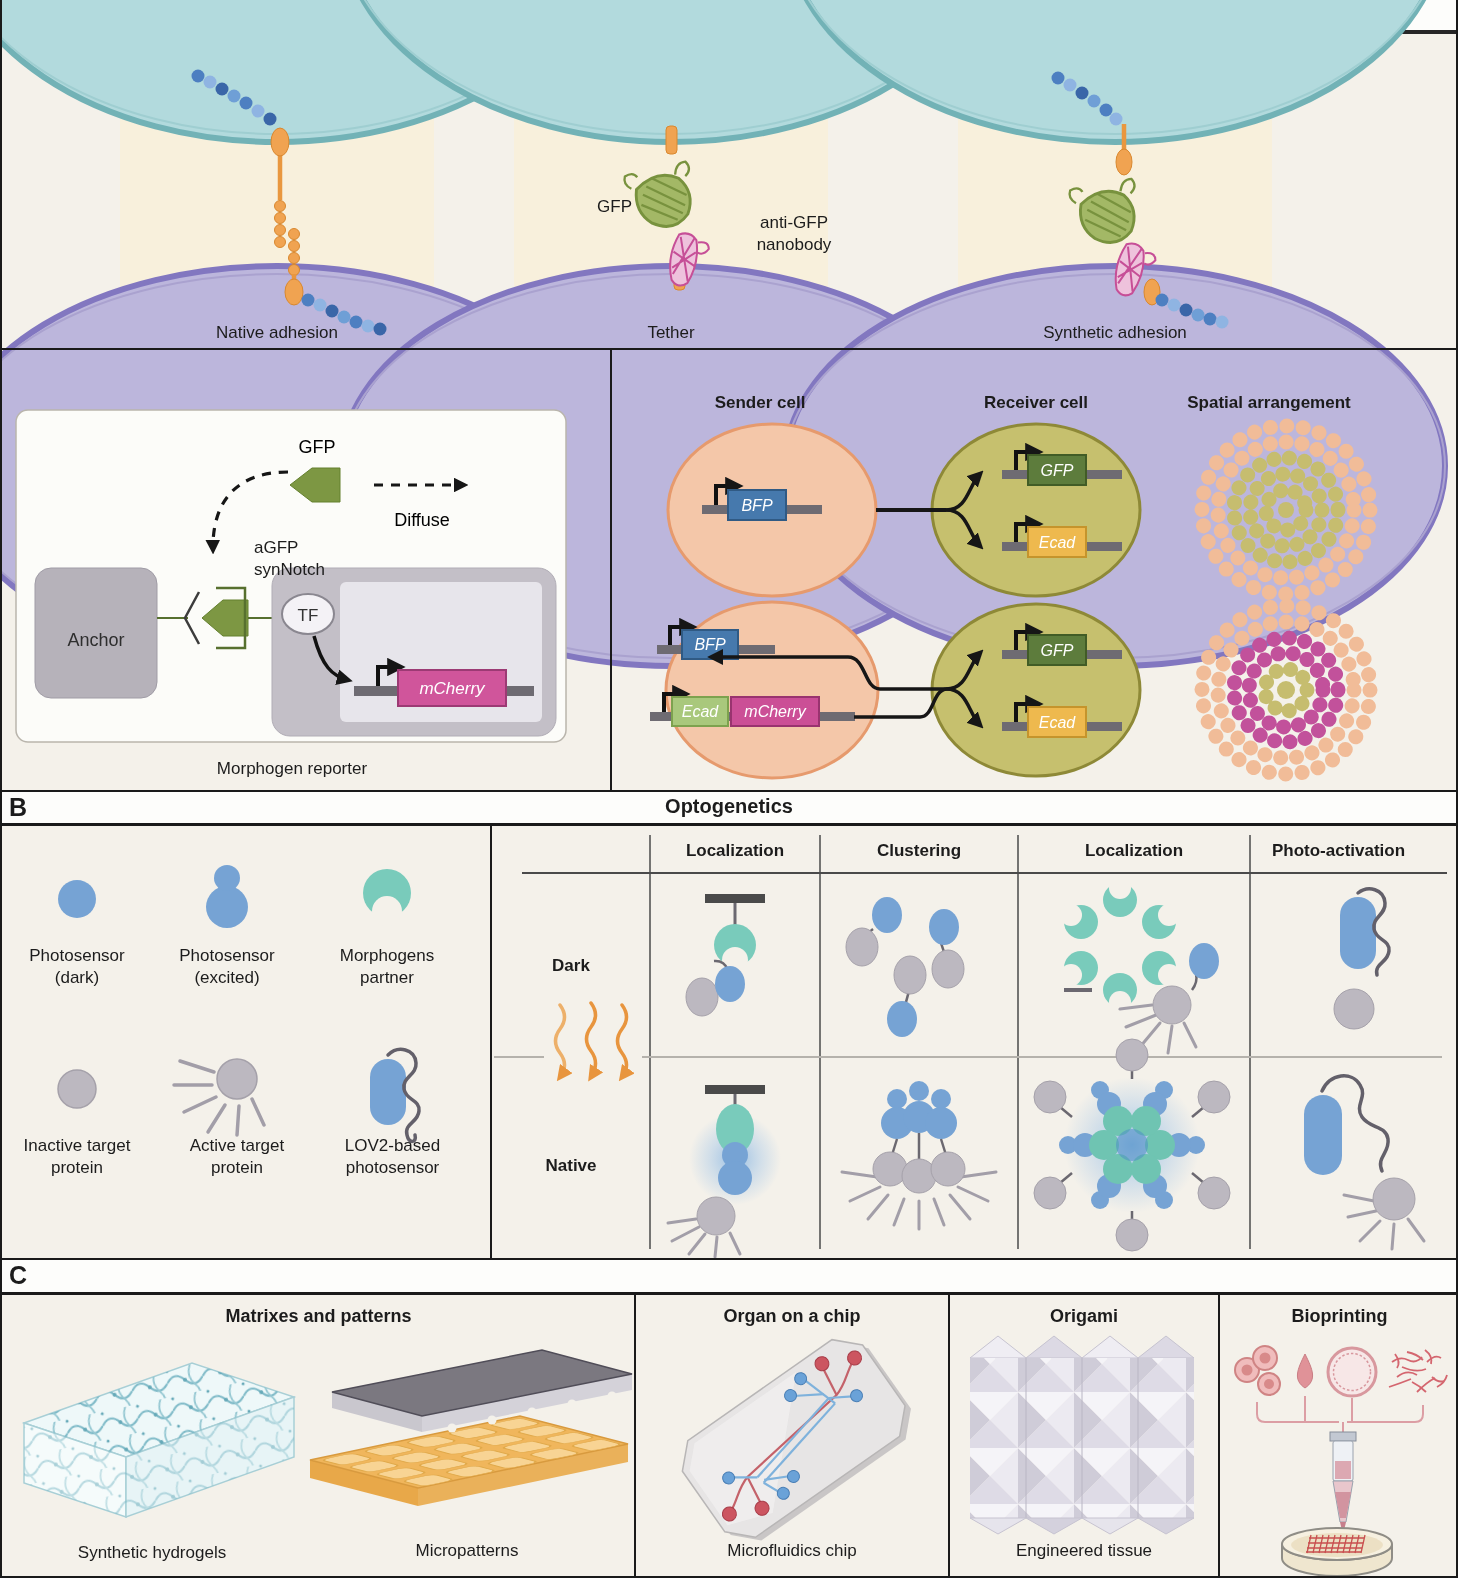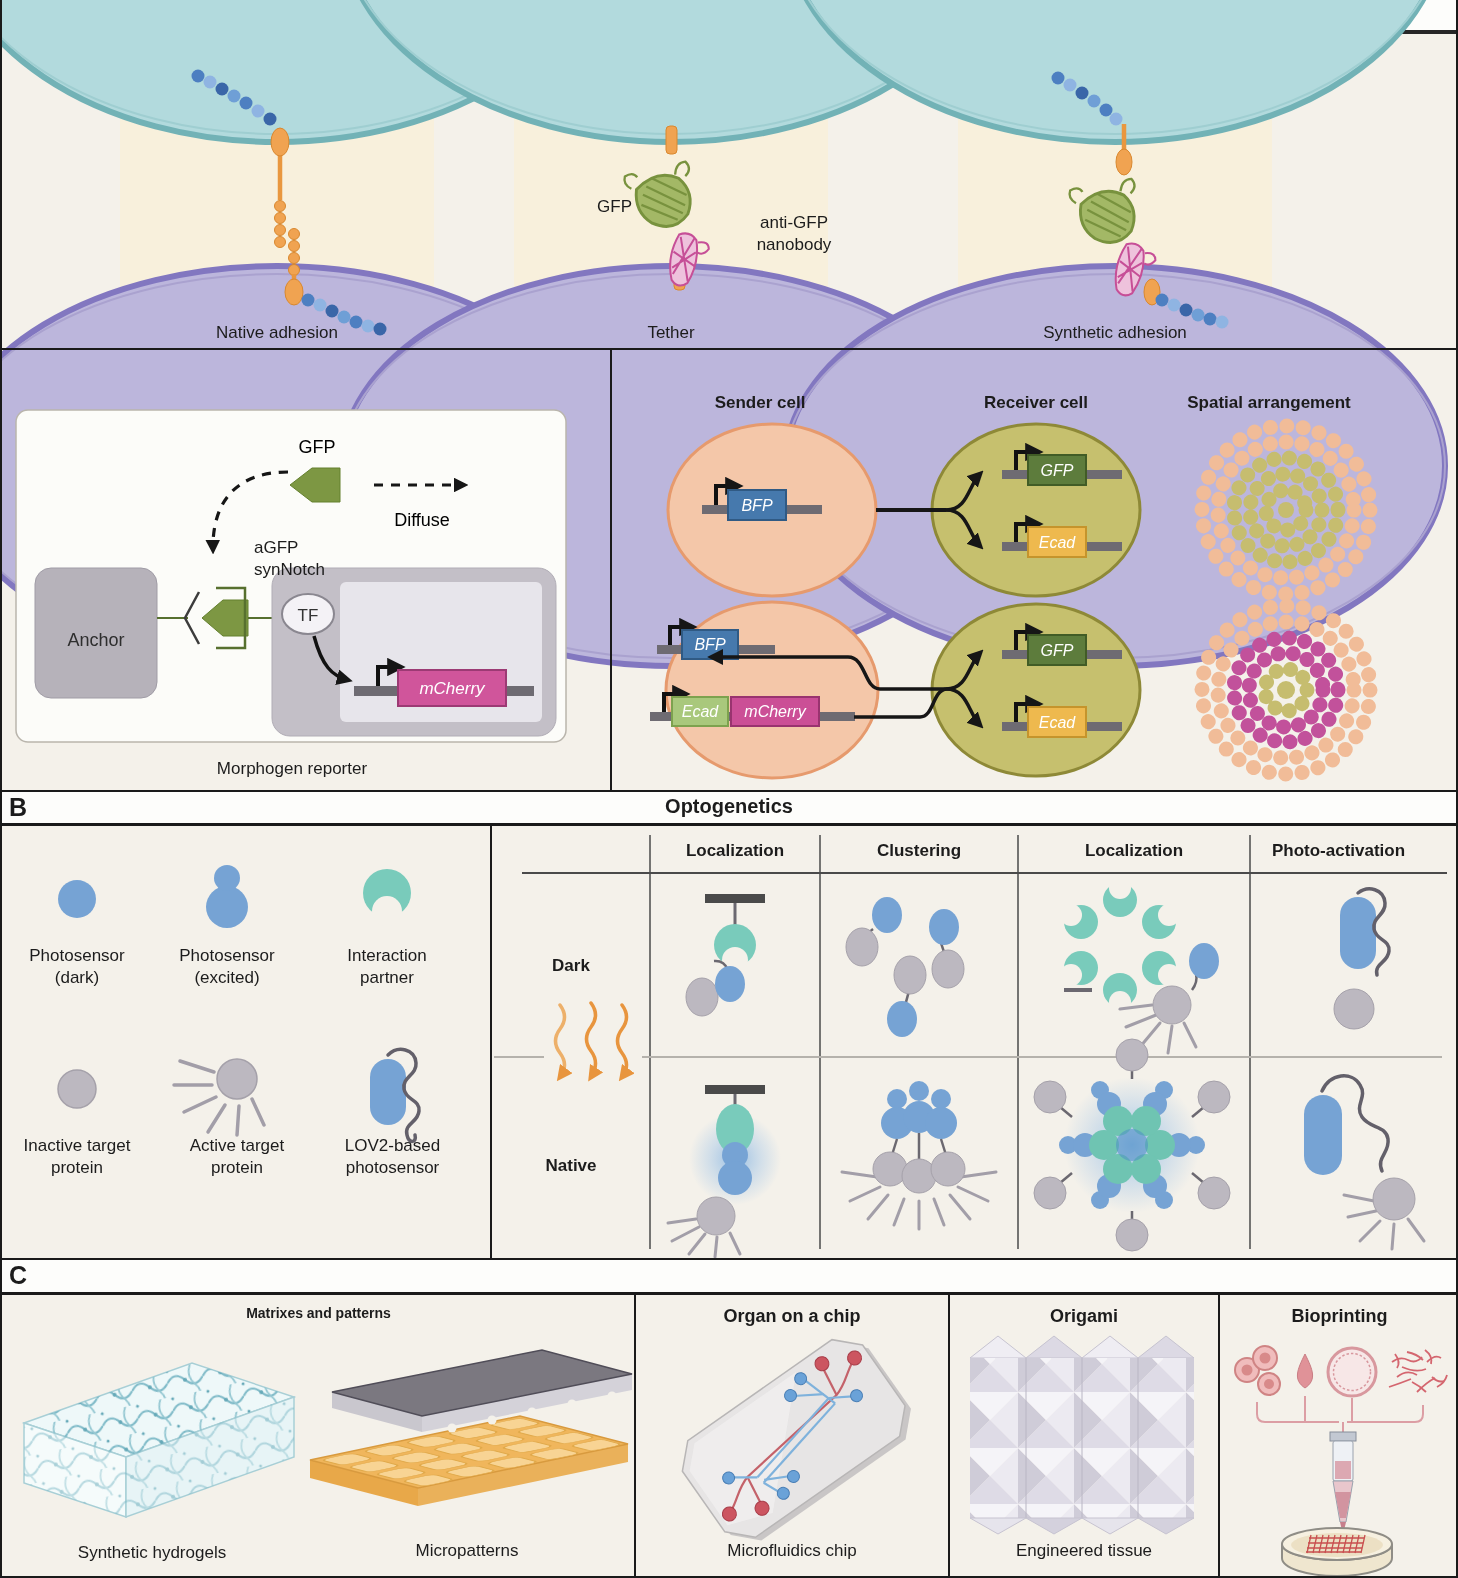--- a/index.html
+++ b/index.html
@@ -288,21 +288,21 @@
     </g>
     <g>
       <rect x="368" y="232" width="36" height="66" rx="18" fill="#76a3d4"></rect>
       <path d="M386,228 C396,218 413,222 414,236 C415,248 400,250 402,262 C404,274 418,272 417,284 C416,296 402,296 405,308 C407,317 415,316 413,308" fill="none" stroke="#63606a" stroke-width="3.5" stroke-linecap="round"></path>
     </g>
   </svg>
   <div class="lbl c" style="left:10px;top:945px;width:130px">Photosensor
 (dark)</div>
   <div class="lbl c" style="left:160px;top:945px;width:130px">Photosensor
 (excited)</div>
-  <div class="lbl c" style="left:320px;top:945px;width:130px">Interaction
+  <div class="lbl c" style="left:320px;top:945px;width:130px">Morphogens
 partner</div>
   <div class="lbl c" style="left:5px;top:1135px;width:140px">Inactive target
 protein</div>
   <div class="lbl c" style="left:165px;top:1135px;width:140px">Active target
 protein</div>
   <div class="lbl c" style="left:318px;top:1135px;width:145px">LOV2-based
 photosensor</div>
 
   <div class="lbl c b" style="left:648px;width:170px;top:840px">Localization</div>
   <div class="lbl c b" style="left:818px;width:198px;top:840px">Clustering</div>
@@ -494,21 +494,21 @@
     </g>
   </svg>
 
   <div class="band" style="top:1258px;height:32px">
     <span class="letter">C</span>
   </div>
   <div class="vline" style="left:632px;top:1295px;width:2px;height:283px"></div>
   <div class="vline" style="left:946px;top:1295px;width:2px;height:283px"></div>
   <div class="vline" style="left:1216px;top:1295px;width:2px;height:283px"></div>
 
-  <div class="lbl c b" style="left:0;width:633px;top:1305px;font-size:14px">Matrixes and patterns</div>
+  <div class="lbl c b" style="left:0;width:633px;top:1305px;font-size:18px">Matrixes and patterns</div>
   <div class="lbl c b" style="left:633px;width:314px;top:1305px;font-size:18px">Organ on a chip</div>
   <div class="lbl c b" style="left:947px;width:270px;top:1305px;font-size:18px">Origami</div>
   <div class="lbl c b" style="left:1217px;width:241px;top:1305px;font-size:18px">Bioprinting</div>
 
   <svg width="290" height="185" viewBox="0 0 290 185" style="left:10px;top:1345px">
     <defs>
       <pattern id="mesh" width="36" height="28" patternUnits="userSpaceOnUse" patternTransform="rotate(-12)">
         <path d="M0,14 q9,-11 18,0 t18,0" stroke="#79b7c5" stroke-width="2" fill="none"></path>
         <path d="M27,-2 q-8,12 0,22 q8,10 0,20" stroke="#8fc4cf" stroke-width="1.8" fill="none"></path>
         <circle cx="18" cy="14" r="2" fill="#5fa5b5"></circle>

